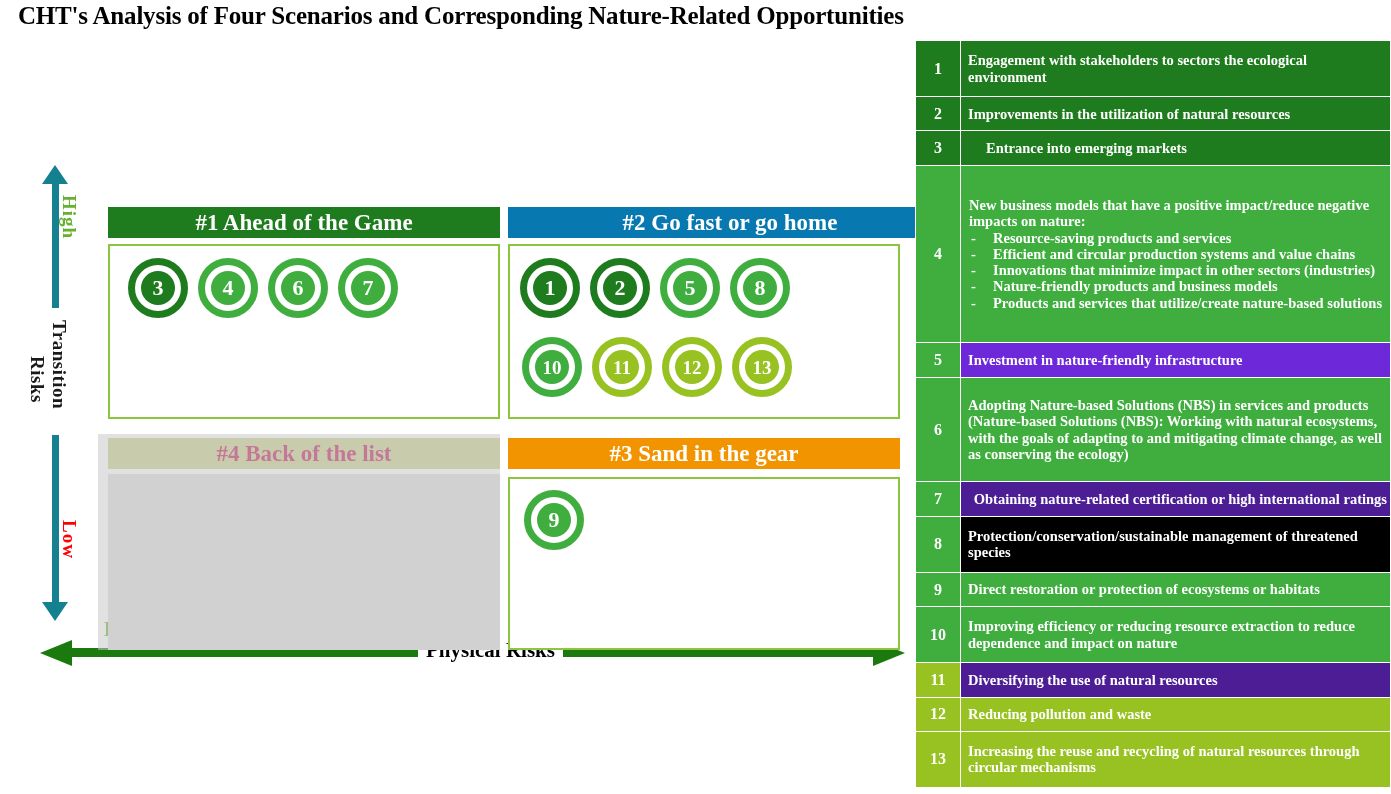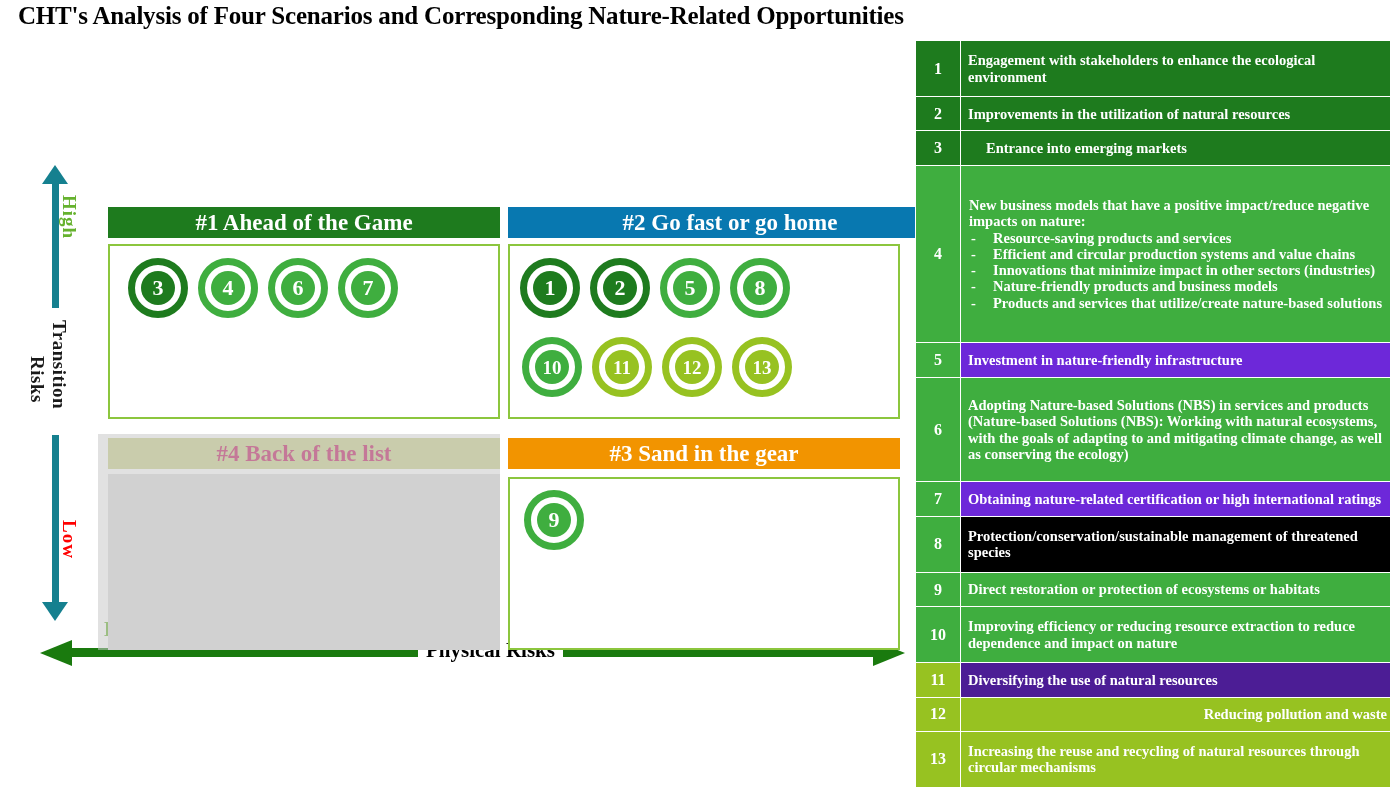--- a/index.html
+++ b/index.html
@@ -379,21 +379,21 @@
         </div>
       </div>
     </div>
 </div>
 
 <table id="legend-table">
   <tbody id="legend-body">
       <tr>
         <td class="num" style="background: rgb(30, 123, 30);">1</td>
         <td class="txt" style="background: rgb(30, 123, 30);">
-          <div>Engagement with stakeholders to enhance the ecological environment</div>
+          <div>Engagement with stakeholders to sectors the ecological environment</div>
         </td>
       </tr>
       <tr>
         <td class="num" style="background: rgb(30, 123, 30);">2</td>
         <td class="txt" style="background: rgb(30, 123, 30);">
           <div>Improvements in the utilization of natural resources</div>
         </td>
       </tr>
       <tr>
         <td class="num" style="background: rgb(30, 123, 30);">3</td>
@@ -421,21 +421,21 @@
         </td>
       </tr>
       <tr>
         <td class="num" style="background: rgb(63, 174, 63);">6</td>
         <td class="txt" style="background: rgb(63, 174, 63);">
           <div>Adopting Nature-based Solutions (NBS) in services and products (Nature-based Solutions (NBS): Working with natural ecosystems, with the goals of adapting to and mitigating climate change, as well as conserving the ecology)</div>
         </td>
       </tr>
       <tr>
         <td class="num" style="background: rgb(63, 174, 63);">7</td>
-        <td class="txt" style="background: #6d28d9;">
+        <td class="txt" style="background: #4c1d95; text-align: right;">
           <div>Obtaining nature-related certification or high international ratings</div>
         </td>
       </tr>
       <tr>
         <td class="num" style="background: rgb(63, 174, 63);">8</td>
         <td class="txt" style="background: #000000;">
           <div>Protection/conservation/sustainable management of threatened species</div>
         </td>
       </tr>
       <tr>
@@ -451,21 +451,21 @@
         </td>
       </tr>
       <tr>
         <td class="num" style="background: rgb(151, 194, 33);">11</td>
         <td class="txt" style="background: #4c1d95;">
           <div>Diversifying the use of natural resources</div>
         </td>
       </tr>
       <tr>
         <td class="num" style="background: rgb(151, 194, 33);">12</td>
-        <td class="txt" style="background: rgb(151, 194, 33); text-align: right;">
+        <td class="txt" style="background: rgb(151, 194, 33);">
           <div>Reducing pollution and waste</div>
         </td>
       </tr>
       <tr>
         <td class="num" style="background: rgb(151, 194, 33);">13</td>
         <td class="txt" style="background: rgb(151, 194, 33);">
           <div>Increasing the reuse and recycling of natural resources through circular mechanisms</div>
         </td>
       </tr>
     </tbody>

